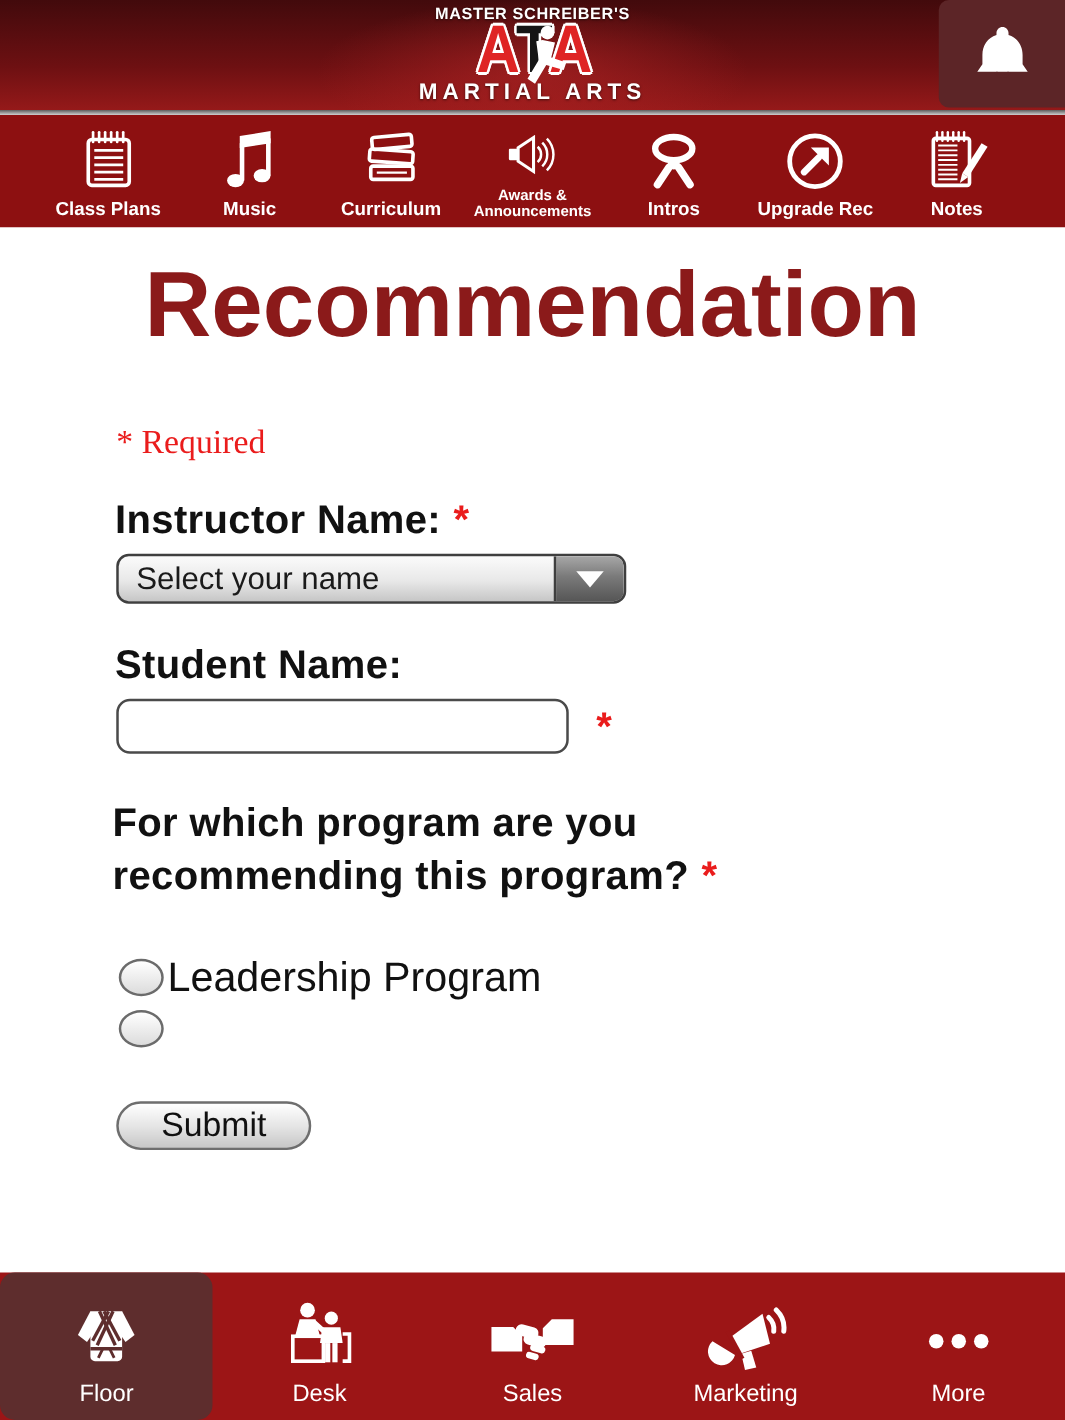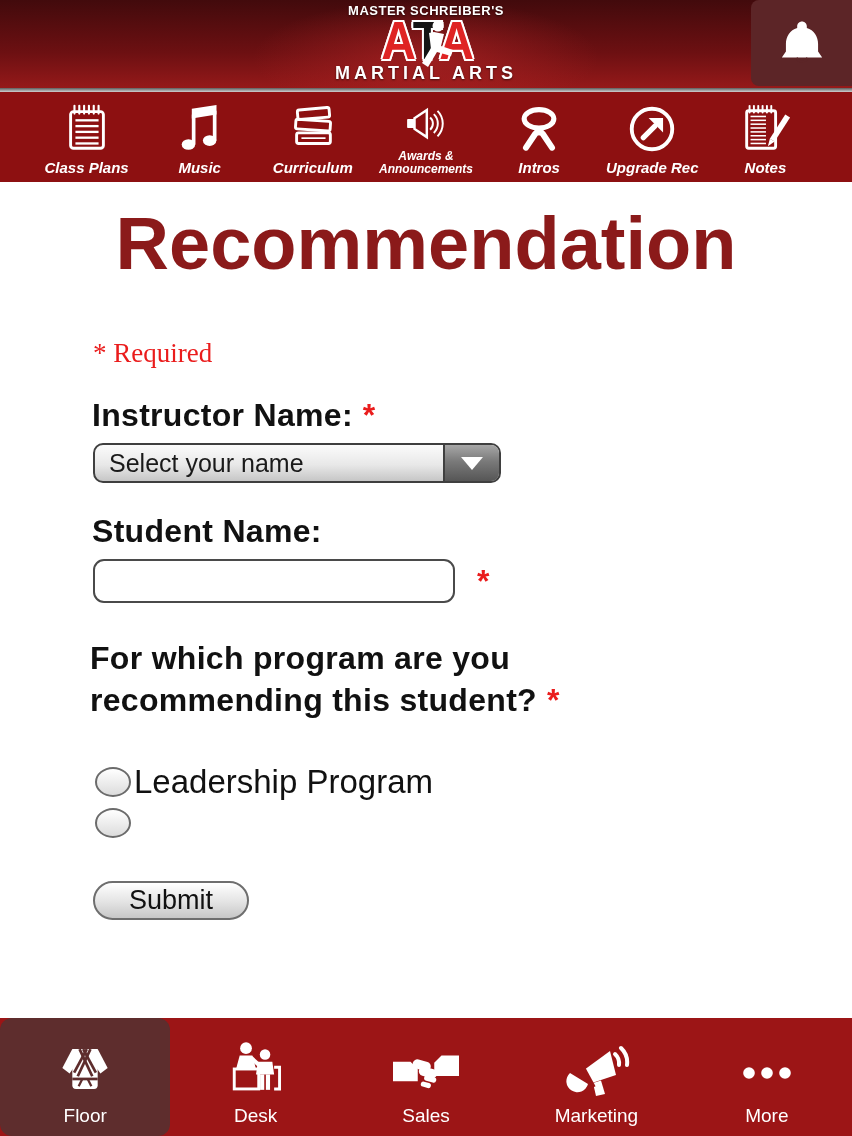--- a/index.html
+++ b/index.html
@@ -22,21 +22,21 @@
   .kicker { position:absolute; left:50%; top:4px; transform:translateX(-10px); }
   .brand-bottom { color:#fff; font-size:18px; font-weight:bold; letter-spacing:4px; margin-top:-3px; text-shadow:0 1px 2px rgba(0,0,0,.6); }
   .bell-tile { position:absolute; top:0; right:0; width:101px; height:86px; background:#5c2527;
     border-radius:8px 0 0 8px; display:flex; align-items:center; justify-content:center; cursor:pointer; }
 
   .separator { position:absolute; top:88px; left:0; width:852px; height:4px;
     background:linear-gradient(#5d5d5d, #cfcfcf); }
 
   
   .top-nav { position:absolute; top:92px; left:0; width:852px; height:90px; background:#8d1011;
-    display:flex; justify-content:space-between; align-items:flex-end; padding:0 30px 6px 30px;font-style:italic; }
+    display:flex; justify-content:space-between; align-items:flex-end; padding:0 30px 6px 30px; }
   .top-item { display:flex; flex-direction:column; align-items:center; justify-content:flex-end;
     gap:3px; width:116px; cursor:pointer; }
   .top-label { color:#fff; font-size:15px; font-weight:bold; white-space:nowrap; }
   .top-label.wrap { font-size:12px; white-space:normal; text-align:center; line-height:1.1; width:112px; }
 
   
   .content { position:absolute; top:182px; left:0; width:852px; height:836px; background:#fff; }
   .title { text-align:center; margin-top:20px; color:#8b1a1a; font-weight:bold; font-size:74px; line-height:84px; letter-spacing:0; }
   .required-note { margin:52px 0 0 93px; font-family:"Liberation Serif", serif; font-size:27px; color:#ea1c1c; }
   .field-label { margin-left:92px; font-size:32px; font-weight:bold; color:#111; letter-spacing:.3px; }
@@ -232,21 +232,21 @@
       </div>
       <div class="input-row">
         <input class="text-input" type="text" value="" style="">
         <span class="ast">*</span>
       </div>
     </section>
 
     <div class="question">
       <div>For which program are you</div>
       <div>
-        <span>recommending this student?</span><span class="ast">*</span>
+        <span>recommending this program?</span><span class="ast">*</span>
       </div>
     </div>
 
     <div class="options">
       <div class="option">
         <span class="radio"></span>
         <span class="option-label">Leadership Program</span>
       </div>
       <div class="option">
         <span class="radio"></span>

